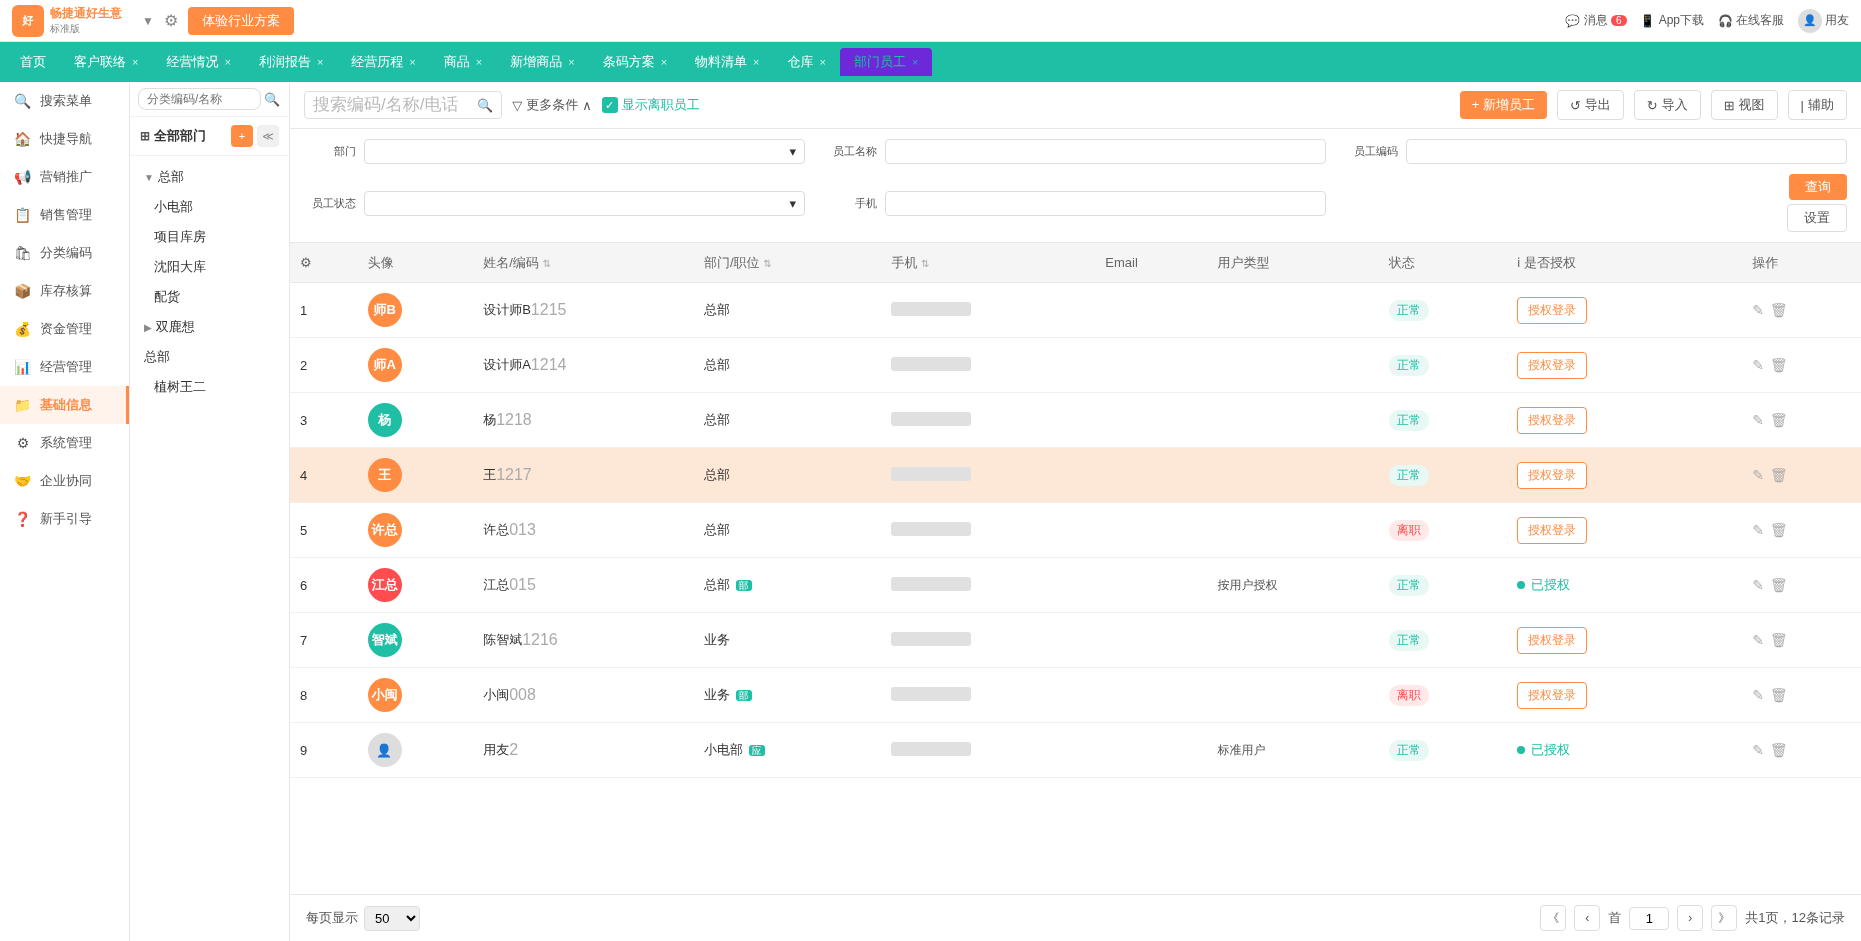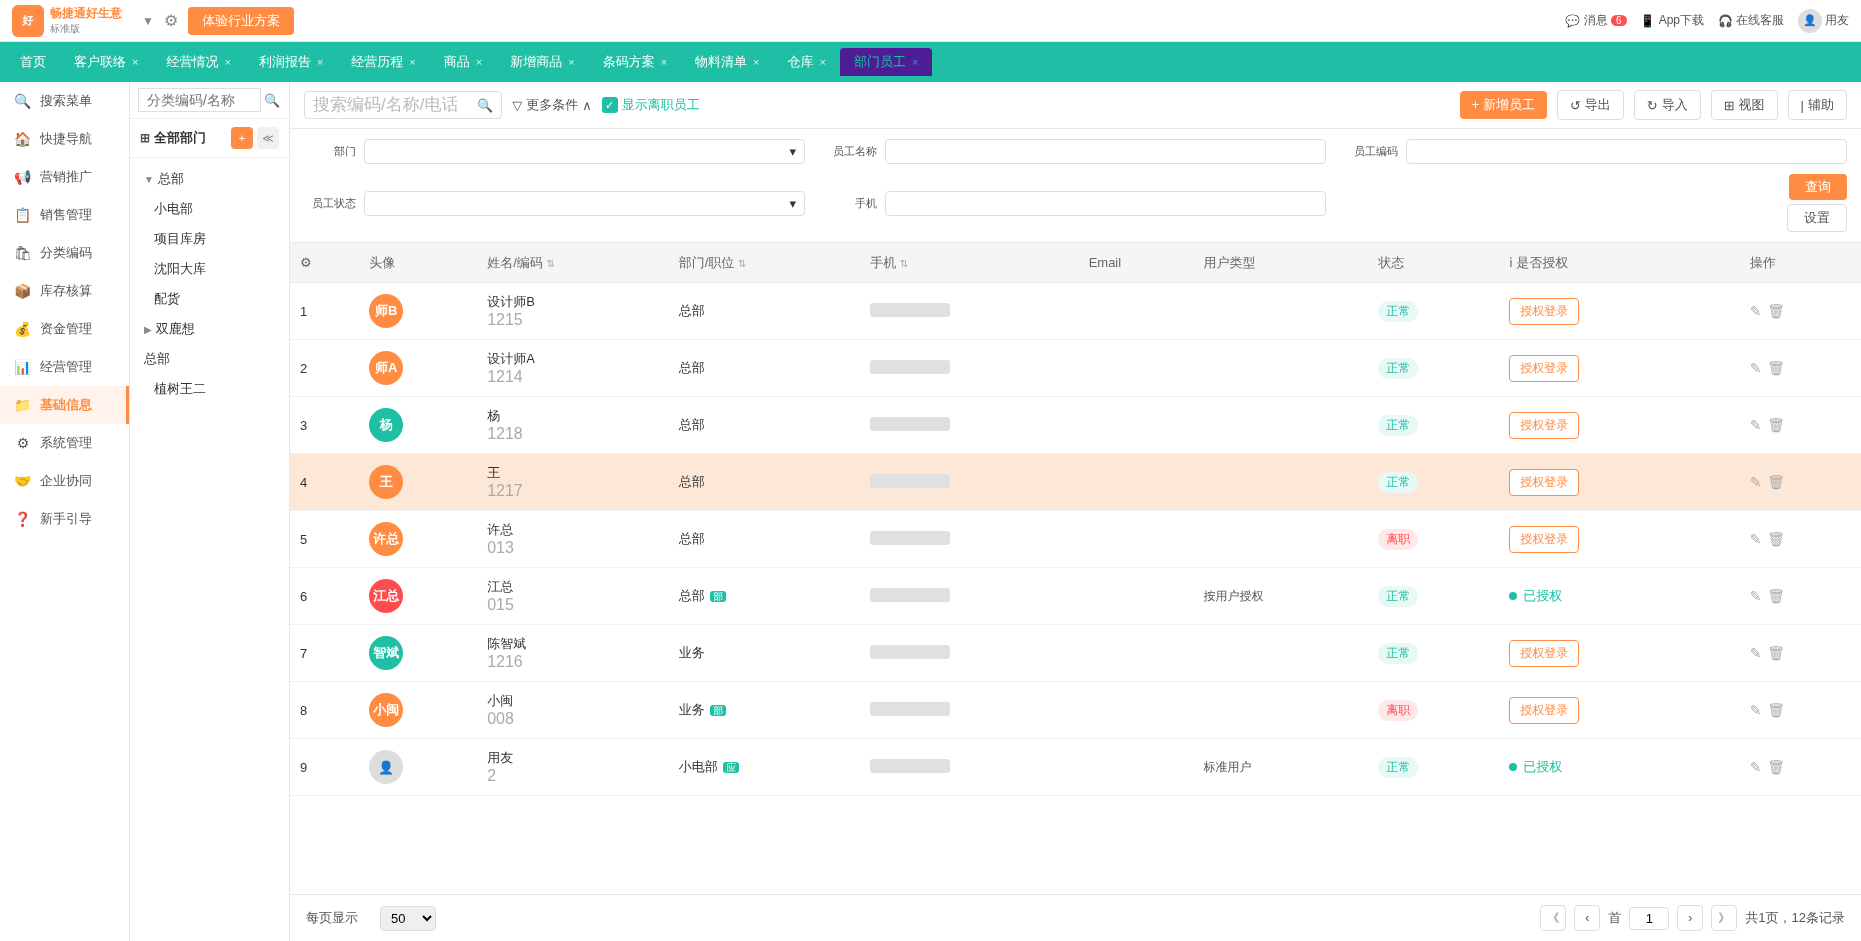--- a/index.html
+++ b/index.html
@@ -13,21 +13,21 @@
     .top-right { display: flex; align-items: center; gap: 14px; margin-left: auto; }
     .top-btn { display: flex; align-items: center; gap: 3px; font-size: 12px; color: #555; cursor: pointer; }
     .badge { background: #ff4d4f; color: #fff; border-radius: 10px; font-size: 10px; padding: 0 4px; min-width: 16px; text-align: center; }
     .try-btn { background: #ff8c42; color: #fff; border: none; border-radius: 4px; padding: 5px 14px; font-size: 13px; cursor: pointer; }
     .gear-btn { color: #888; cursor: pointer; font-size: 16px; }
     .chevron-btn { color: #888; cursor: pointer; font-size: 12px; }
 
     
     .nav-tabs { display: flex; align-items: center; background: #1ebfa5; height: 40px; padding: 0 6px; overflow: hidden; }
     .nav-tab { display: flex; align-items: center; height: 28px; padding: 0 14px; color: #fff; font-size: 13px; cursor: pointer; white-space: nowrap; gap: 4px; }
-    .nav-tab.active { background: #4c1d95; color: #1ebfa5; border-radius: 4px 4px 0 0; }
+    .nav-tab.active { background: #6d28d9; color: #1ebfa5; border-radius: 4px 4px 0 0; }
     .nav-tab .close-x { font-size: 11px; opacity: 0.8; margin-left: 2px; }
 
     
     .main-layout { display: flex; height: calc(941px - 82px); }
 
     
     .sidebar { width: 130px; background: #fff; border-right: 1px solid #e8e8e8; overflow-y: auto; flex-shrink: 0; }
     .sidebar-item { display: flex; align-items: center; gap: 8px; padding: 10px 14px; cursor: pointer; font-size: 13px; color: #555; }
     .sidebar-item.active { background: #fff3ec; color: #ff8c42; border-right: 3px solid #ff8c42; font-weight: bold; }
     .sidebar-icon { width: 18px; height: 18px; display: flex; align-items: center; justify-content: center; font-size: 14px; }
@@ -87,28 +87,28 @@
     .status-badge { display: inline-block; padding: 2px 8px; border-radius: 10px; font-size: 12px; }
     .status-normal { background: #e8f8f5; color: #1ebfa5; }
     .status-resign { background: #ffe8e8; color: #ff4d4f; }
     .auth-btn { border: 1px solid #ff8c42; color: #ff8c42; background: #fff; border-radius: 4px; padding: 4px 10px; font-size: 12px; cursor: pointer; white-space: nowrap; }
     .auth-done { color: #1ebfa5; font-size: 13px; display: flex; align-items: center; gap: 3px; }
     .auth-dot { width: 8px; height: 8px; border-radius: 50%; background: #1ebfa5; display: inline-block; margin-right: 3px; }
     .op-icons { display: flex; gap: 6px; align-items: center; }
     .op-icon { color: #aaa; cursor: pointer; font-size: 14px; }
     .phone-blur { display: inline-block; width: 80px; height: 14px; background: #e0e0e0; border-radius: 3px; }
     .user-type { font-size: 12px; color: #555; }
-    .name-code { display: flex; flex-direction: column; }
+    .name-code { display: flex; flex-direction: row; }
     .emp-name { font-size: 13px; color: #333; }
     .emp-code { font-size: 16px; color: #aaa; }
     .sort-arrow { font-size: 10px; color: #aaa; }
 
     
     .pagination { display: flex; align-items: center; justify-content: space-between; padding: 10px 16px; background: #fff; border-top: 1px solid #e8e8e8; font-size: 13px; color: #555; }
-    .page-left { display: flex; align-items: center; gap: 22px; }
+    .page-left { display: flex; align-items: center; gap: 6px; }
     .page-size-select { border: 1px solid #ddd; border-radius: 4px; padding: 3px 6px; font-size: 13px; }
     .page-right { display: flex; align-items: center; gap: 8px; }
     .page-btn { width: 26px; height: 26px; border: 1px solid #ddd; border-radius: 4px; display: flex; align-items: center; justify-content: center; cursor: pointer; background: #fff; font-size: 12px; color: #555; }
     .page-input { width: 40px; border: 1px solid #ddd; border-radius: 4px; padding: 3px 6px; text-align: center; font-size: 13px; }
 
     
     .dept-search { padding: 6px 8px; border-bottom: 1px solid #f0f0f0; display: flex; align-items: center; gap: 4px; }
     .dept-search input { border: 1px solid #ddd; border-radius: 4px; padding: 3px 8px; font-size: 12px; width: 100%; outline: none; }
 
   </style>
@@ -244,21 +244,21 @@
       <span class="sidebar-icon">❓</span>
       <span>新手引导</span>
     </div>
   </div>
 
   <div class="content">
     <div class="split-layout">
 
       <div class="dept-panel">
         <div class="dept-search">
-          <input type="text" placeholder="分类编码/名称" style="border: 1px solid rgb(221, 221, 221); border-radius: 0; padding: 3px 8px; font-size: 14px; width: 100%; outline: none;">
+          <input type="text" placeholder="分类编码/名称" style="border: 1px solid rgb(221, 221, 221); border-radius: 8px; padding: 3px 8px; font-size: 12px; width: 100%; outline: none;">
           <span style="color:#aaa;">🔍</span>
         </div>
         <div class="dept-header">
           <div class="dept-header-left">
             <span style="color:#555;font-size:12px;">⊞</span>
             <span>全部部门</span>
           </div>
           <div class="dept-header-icons">
             <div class="dept-header-icon">+</div>
             <div class="dept-header-icon gray">≪</div>

